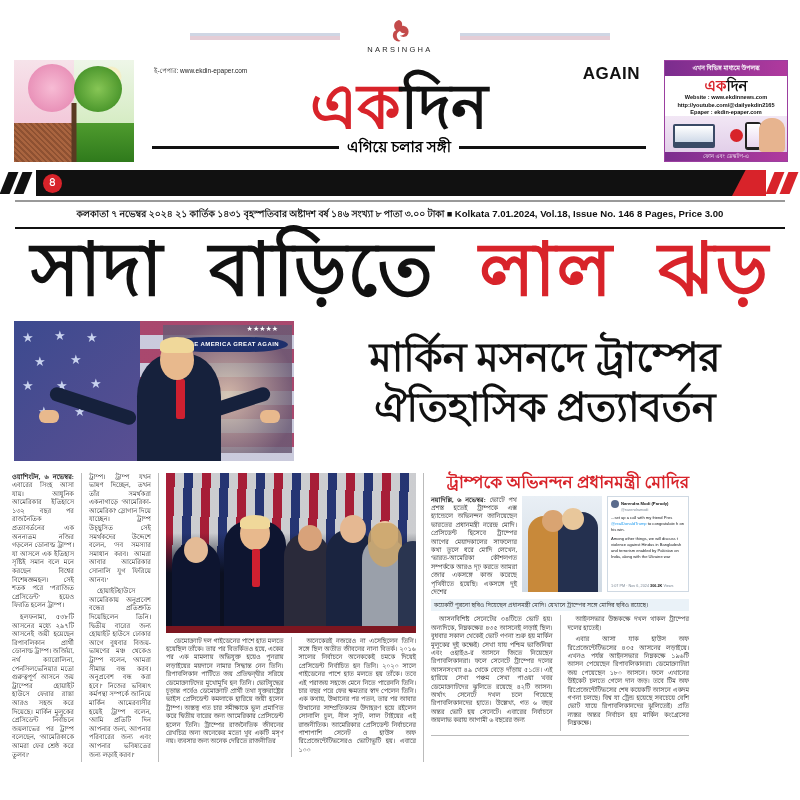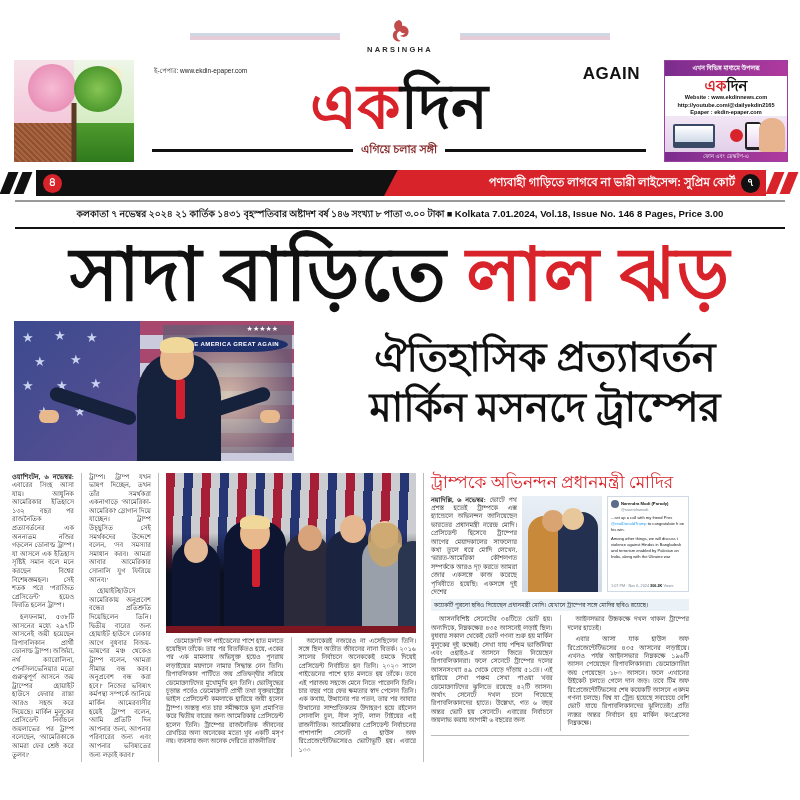--- a/index.html
+++ b/index.html
@@ -14,21 +14,21 @@
 
   .narsingha {
     position:absolute; left:0; right:0; top:14px; height:44px;
     display:flex; align-items:center; justify-content:center;
   }
   .nars-rule { flex:0 0 150px; height:7px;
     background:linear-gradient(#cfd6e4 0 50%, #e4cdd6 50% 100%); }
   .nars-center { display:flex; flex-direction:column; align-items:center; width:120px; }
   .nars-emblem { width:26px; height:26px; }
   .nars-word {
-    font-size:7.5px; letter-spacing:2.3px; color:#2a2a2a; font-weight:700;
+    font-size:7.5px; letter-spacing:2.3px; color:#2a2a2a; font-weight:400;
     margin-top:1px;
   }
 
   .mast-row { position:absolute; top:60px; left:0; width:800px; height:102px;
               display:flex; align-items:flex-start; }
 
   .nature-img { width:120px; height:102px; margin-left:14px; position:relative;
                 overflow:hidden; background:#d9ead0; }
   .nat-sky-l { position:absolute; left:0; top:0; width:50%; height:62%;
                background:linear-gradient(#f6e3ea,#f3c9da); }
@@ -57,22 +57,22 @@
     position:absolute; left:0; right:0; top:16px; text-align:center;
     font-family:"Liberation Serif", serif; font-weight:700; font-size:62px;
     line-height:62px; white-space:nowrap;
   }
   .logo-red { color:#d8232a; }
   .logo-blk { color:#111; }
 
   .tagline-wrap { position:absolute; left:18px; right:18px; bottom:2px;
                   display:flex; align-items:center; gap:8px; }
   .tag-rule { flex:1; height:2.5px; background:#111; }
-  .tagline { font-family:"Liberation Serif", serif; font-size:11px; font-weight:700;
-             color:#7f1d1d; white-space:nowrap; }
+  .tagline { font-family:"Liberation Serif", serif; font-size:15px; font-weight:700;
+             color:#000000; white-space:nowrap; }
 
   
   .adbox { width:124px; height:102px; margin-right:12px; border:1px solid #9b3fa0;
            background:#fff; position:relative; overflow:hidden; }
   .ad-top { background:linear-gradient(90deg,#7b2d8e,#b03a9e); color:#fff;
             font-size:6.2px; font-weight:700; text-align:center; padding:2px 1px; }
   .ad-logo { text-align:center; font-family:"Liberation Serif",serif; font-weight:700;
              font-size:15px; line-height:16px; margin-top:2px; }
   .ad-logo .r { color:#d8232a; } .ad-logo .b { color:#111; }
   .ad-line { font-size:5.6px; font-weight:700; text-align:center; color:#111; line-height:7.5px; }
@@ -124,21 +124,21 @@
 
   .rule-thin { width:770px; margin:4px auto 0; height:1.5px; background:#999; }
 
   
   .dateline { text-align:center; font-size:9.3px; font-weight:700; color:#111;
               padding:5px 0 5px; font-family:"Liberation Serif",serif; white-space:nowrap; }
   .dateline .en { font-family:"Liberation Sans",sans-serif; font-size:9.6px; }
   .rule-thick { width:770px; margin:0 auto; height:2px; background:#111; }
 
   
-  .headline { text-align:center; font-family:Liberation Serif, serif; font-weight:700;
+  .headline { text-align:center; font-family:Liberation Mono, monospace; font-weight:700;
               font-size:74px; line-height:84px; letter-spacing:1px; margin-top:4px;
               white-space:nowrap; }
   .hl-black { color:#111; }
   .hl-red { color:#d8232a; }
 
   
   .hero { display:flex; gap:10px; padding:0 14px; margin-top:4px; height:146px; }
   .hero-img { width:280px; height:140px; position:relative; overflow:hidden; background:#29306b; }
   .hi-flag { position:absolute; left:0; top:0; width:45%; height:100%;
              background:linear-gradient(135deg,#3c4a8f,#5a4f92); }
@@ -187,22 +187,22 @@
              background:#0c1327; margin-bottom:4px; }
   .mi-flags { position:absolute; inset:0;
              background:repeating-linear-gradient(92deg,#c2203a 0 9px,#eee 9px 18px,#2a3b80 18px 27px,#eee 27px 36px); opacity:.85; }
   .mi-dark { position:absolute; left:0; bottom:0; width:100%; height:62%;
              background:linear-gradient(transparent,#0b1021 40%); }
   .mi-p { position:absolute; bottom:0; background:#0e1530; border-radius:24px 24px 0 0; }
   .mi-f { position:absolute; border-radius:50%; }
   .mi-stage { position:absolute; left:0; bottom:0; width:100%; height:7px; background:#7d1620; }
 
   .side-col { width:258px; }
-  .side-head { font-family:"Liberation Serif",serif; font-weight:400; font-size:17px;
-               line-height:20px; color:#d8232a; text-align:left; margin-bottom:3px;
+  .side-head { font-family:"Liberation Serif",serif; font-weight:700; font-size:17px;
+               line-height:20px; color:#d8232a; text-align:right; margin-bottom:3px;
                white-space:nowrap; }
   .side-inner { display:flex; gap:5px; }
   .side-text { width:86px; font-family:"Liberation Serif",serif; font-size:6.4px;
                line-height:8.4px; text-align:justify; color:#1a1a1a; }
   .side-photo { width:80px; height:96px; position:relative; overflow:hidden; background:#dfe6ee; }
   .sp-bg { position:absolute; inset:0; background:linear-gradient(#e9eff5,#cfd9e3); }
   .sp-modi { position:absolute; left:6px; bottom:0; width:40px; height:76px;
              background:#c8893a; border-radius:16px 16px 0 0; }
   .sp-trump { position:absolute; right:4px; bottom:0; width:40px; height:80px;
              background:#24304f; border-radius:16px 16px 0 0; }
@@ -292,24 +292,20 @@
     </div>
   </div>
 </div>
 
 <div class="teaser">
   <div class="tz-slash"></div>
   <div class="tz-left">
     <div class="tz-num-red">৪</div>
   </div>
   <div class="tz-wedge"></div>
-  <div class="tz-right">
-    <div class="tz-text2">পণ্যবাহী গাড়িতে লাগবে না ভারী লাইসেন্স: সুপ্রিম কোর্ট</div>
-    <div class="tz-num-blk">৭</div>
-  </div>
   <div class="tz-slash2"></div>
 </div>
 
 <div class="rule-thin"></div>
 
 <div class="dateline">
   <span>কলকাতা ৭ নভেম্বর ২০২৪ ২১ কার্তিক ১৪৩১ বৃহস্পতিবার  অষ্টাদশ বর্ষ ১৪৬ সংখ্যা ৮ পাতা ৩.০০ টাকা</span>
   <span>■</span>
   <span class="en">Kolkata 7.01.2024, Vol.18, Issue No. 146  8 Pages, Price 3.00</span>
 </div>
@@ -342,22 +338,22 @@
     <div class="hi-arm-r"></div>
     <div class="hi-hand-l"></div>
     <div class="hi-hand-r"></div>
     <div class="hi-body"></div>
     <div class="hi-tie"></div>
     <div class="hi-head"></div>
     <div class="hi-hair"></div>
   </div>
 
   <div class="subhead">
+    <div>মার্কিন মসনদে ট্রাম্পের</div>
     <div>ঐতিহাসিক প্রত্যাবর্তন</div>
-    <div>মার্কিন মসনদে ট্রাম্পের</div>
   </div>
 </div>
 
 <div class="body-area">
 
   <div class="col c1">
     <p class="first"><span class="dateline-bold">ওয়াশিংটন, ৬ নভেম্বর:</span> <span>এবারের সিংহ আসা যায়। আধুনিক আমেরিকার ইতিহাসে ১৩২ বছর পর রাজনৈতিক প্রত্যাবর্তনের এক অনন্যতম নজির গড়লেন ডোনাল্ড ট্রাম্প। যা আসলে এক ইতিহাস সৃষ্টিই সমান বলে মনে করছেন বিশ্বের বিশেষজ্ঞমহল। সেই শতক পরে 'পরাজিত প্রেসিডেন্ট' হয়েও ফিরতি হলেন ট্রাম্প।</span></p>
     <p>হলফনামা, ৫৩৮টি আসনের মধ্যে ২৯৭টি আসনেই জয়ী হয়েছেন রিপাবলিকান প্রার্থী ডোনাল্ড ট্রাম্প। জর্জিয়া, নর্থ ক্যারোলিনা, পেনসিলভেনিয়ার মতো গুরুত্বপূর্ণ আসনে জয় ট্রাম্পের হোয়াইট হাউসে ফেরার রাস্তা আরও সহজ করে দিয়েছে। মার্কিন মুলুকের প্রেসিডেন্ট নির্বাচনে জয়লাভের পর ট্রাম্প বলেছেন, 'আমেরিকাকে আমরা ফের শ্রেষ্ঠ করে তুলব।'</p>
   </div>
 

